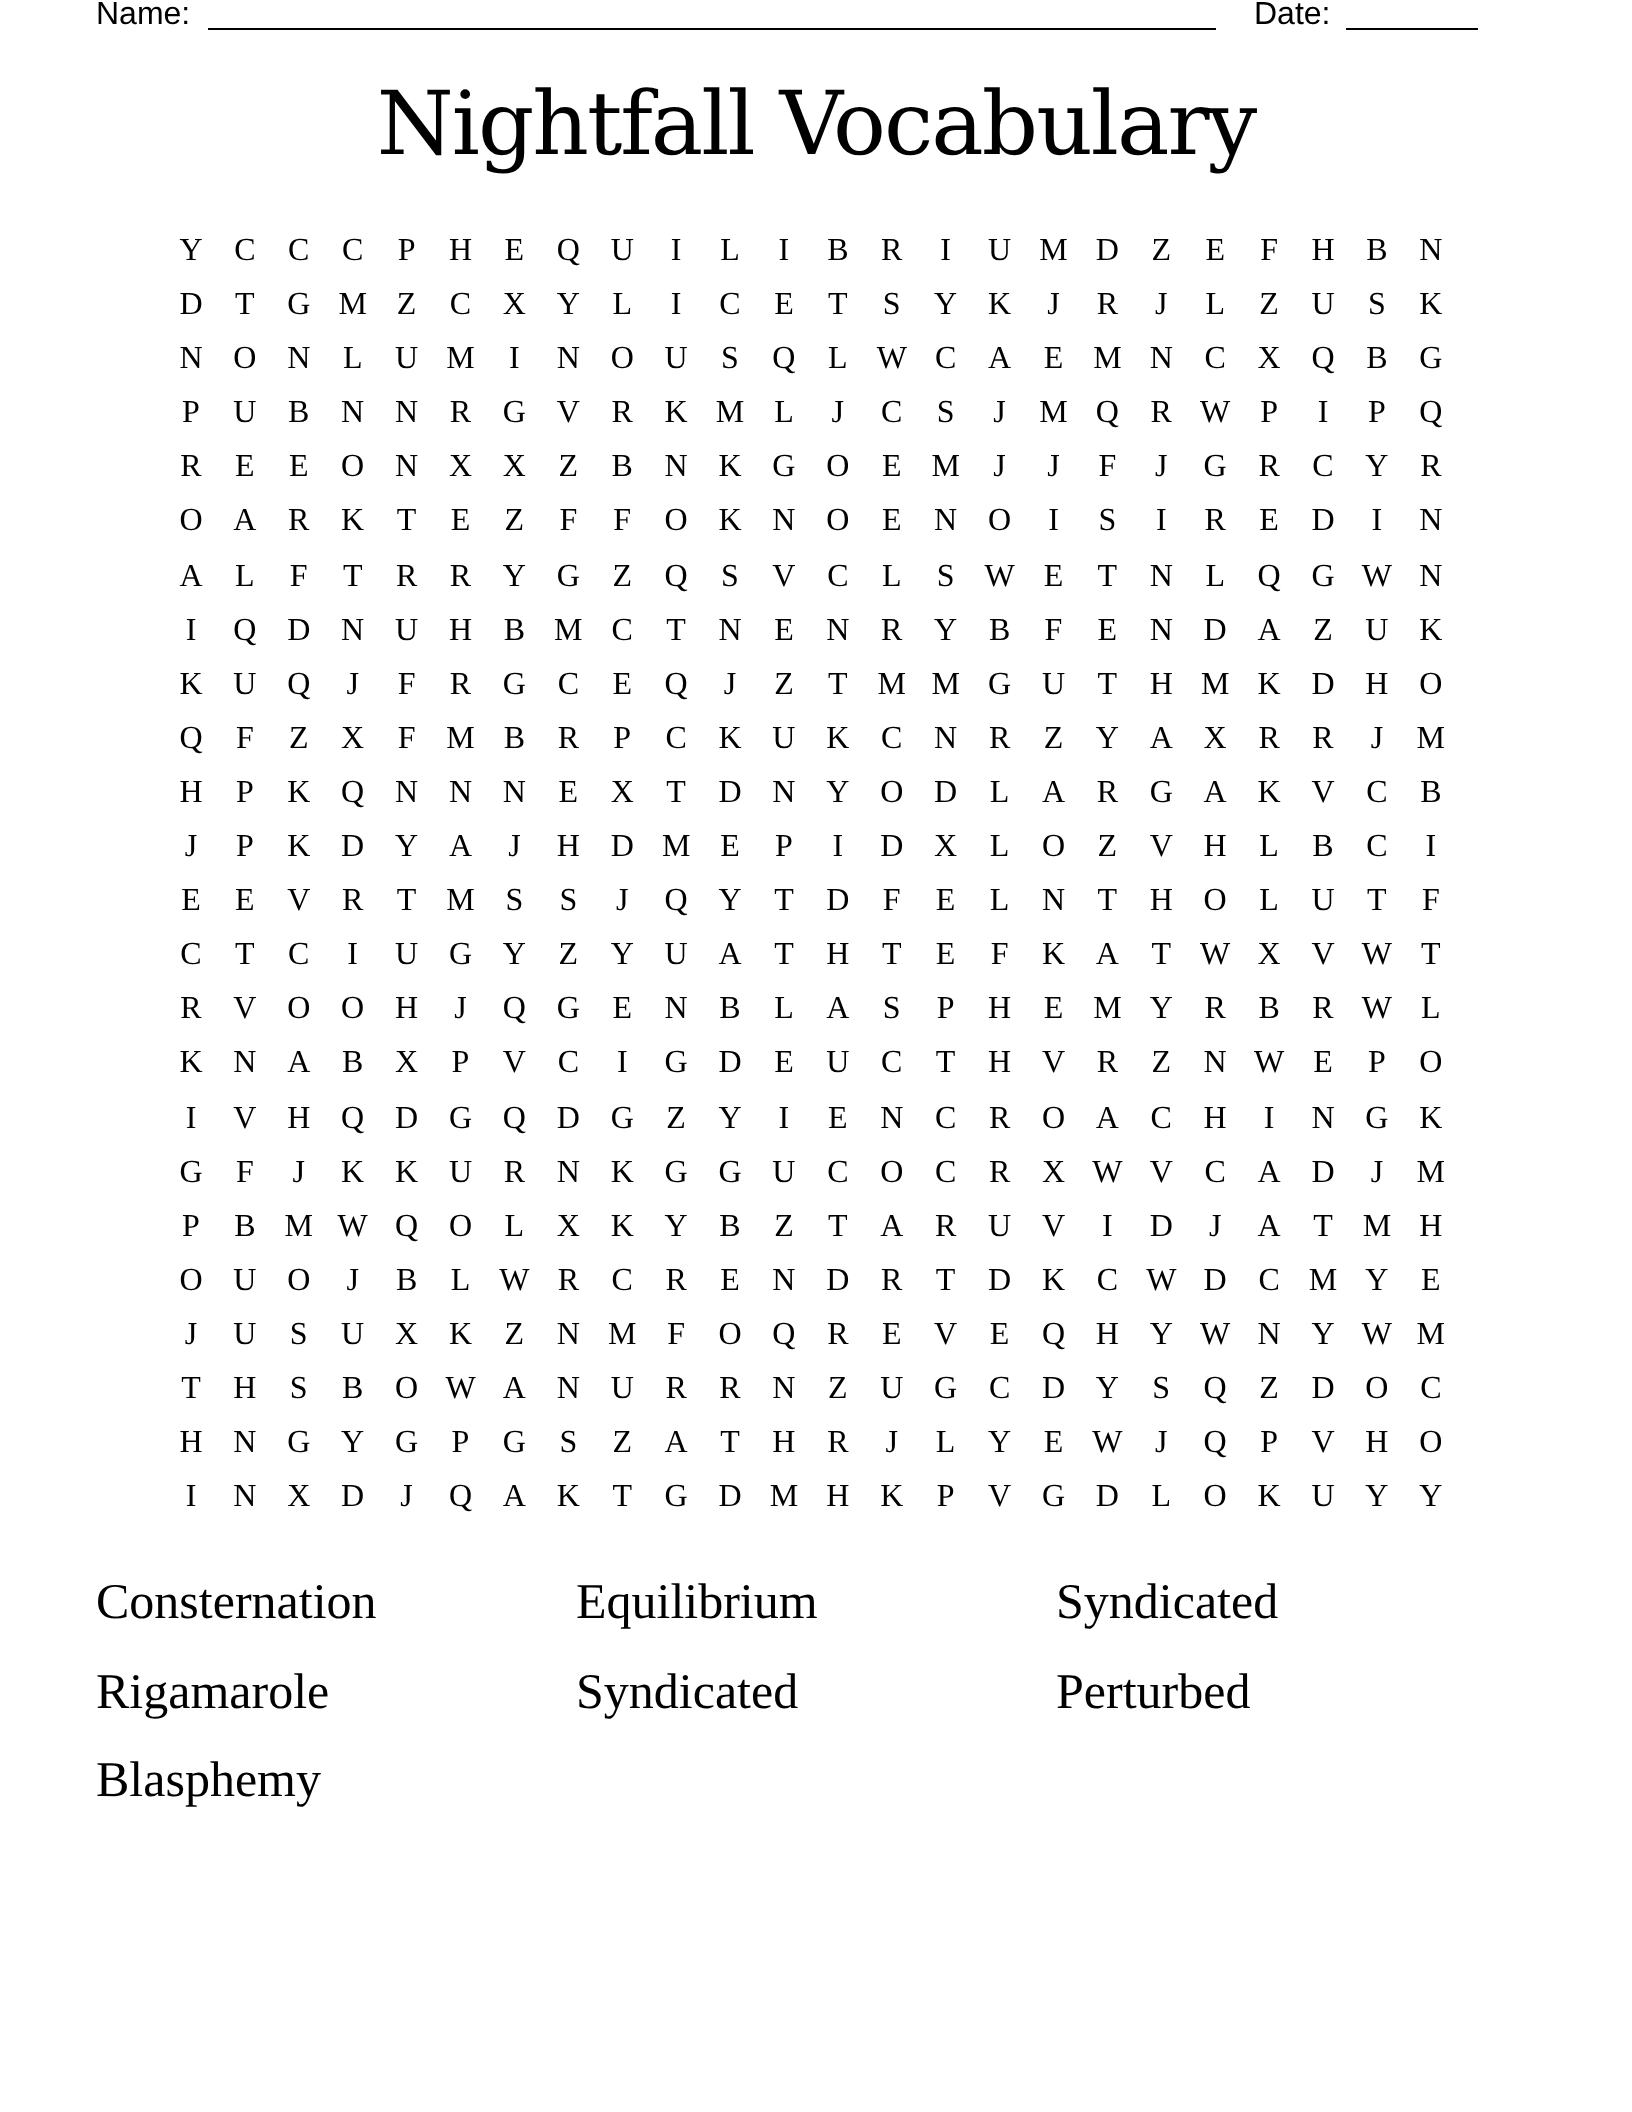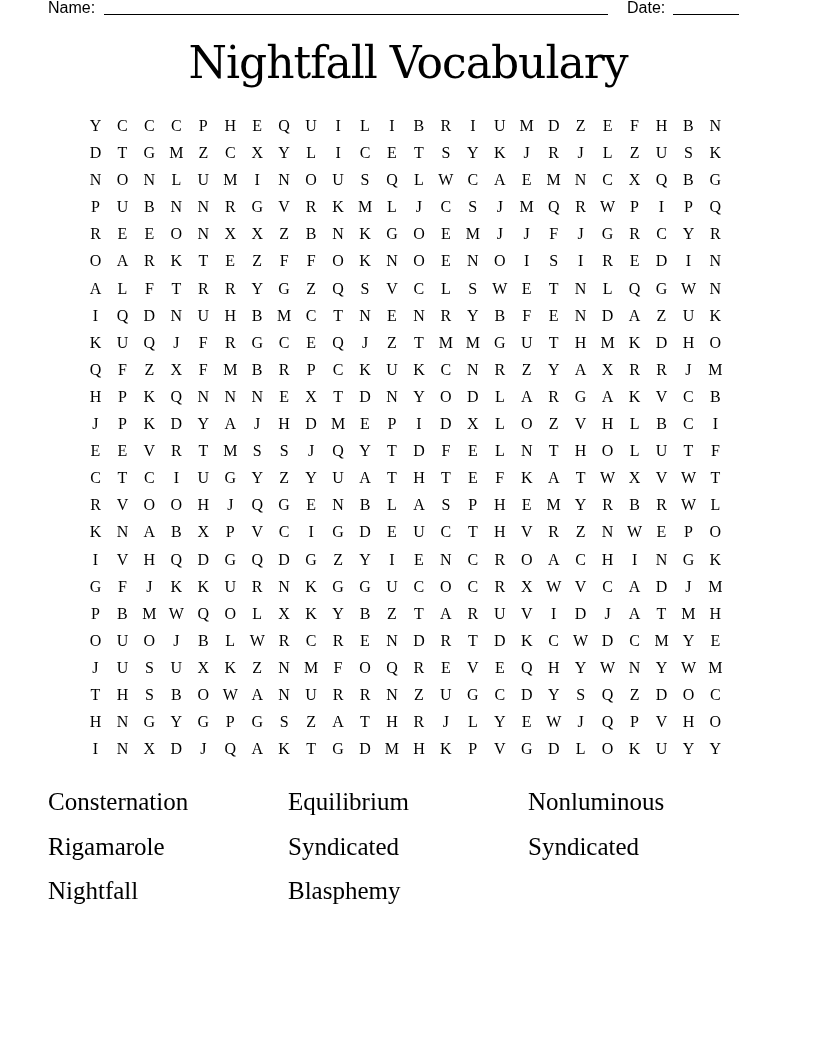--- a/index.html
+++ b/index.html
@@ -655,19 +655,18 @@
       <span class="cell">K</span>
       <span class="cell">U</span>
       <span class="cell">Y</span>
       <span class="cell">Y</span>
     </div>
   </div>
 
 <div class="words" id="words">
     <div class="word">Consternation</div>
     <div class="word">Equilibrium</div>
-    <div class="word">Nonluminous</div>
+    <div class="word">Syndicated</div>
     <div class="word">Rigamarole</div>
     <div class="word">Syndicated</div>
-    <div class="word">Syndicated</div>
-    <div class="word">Nightfall</div>
+    <div class="word">Perturbed</div>
     <div class="word">Blasphemy</div>
   </div>
 
 </body></html>

